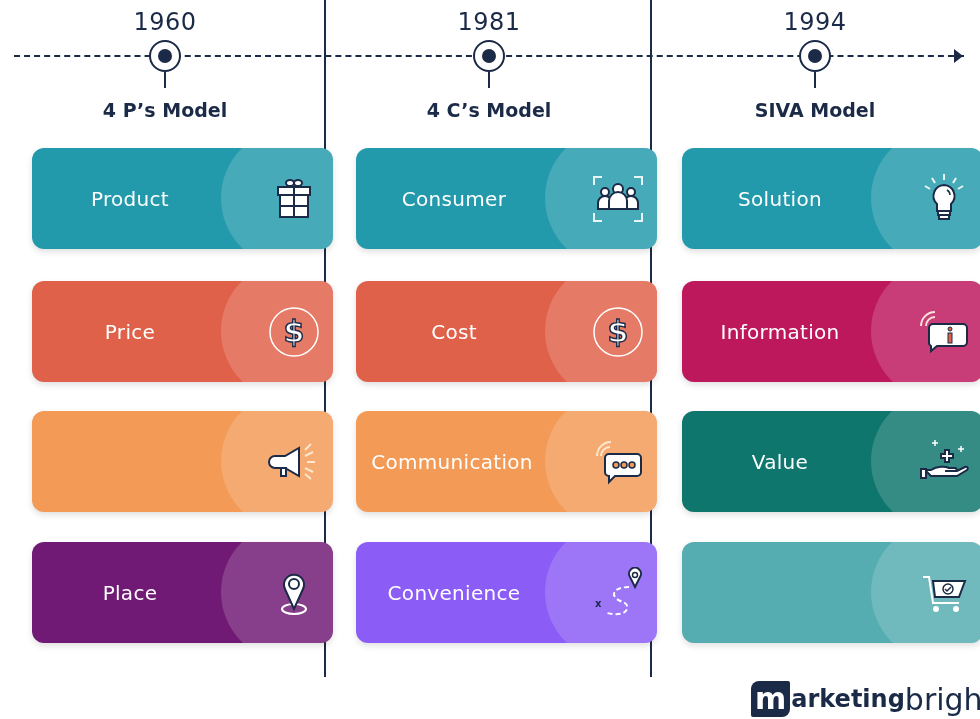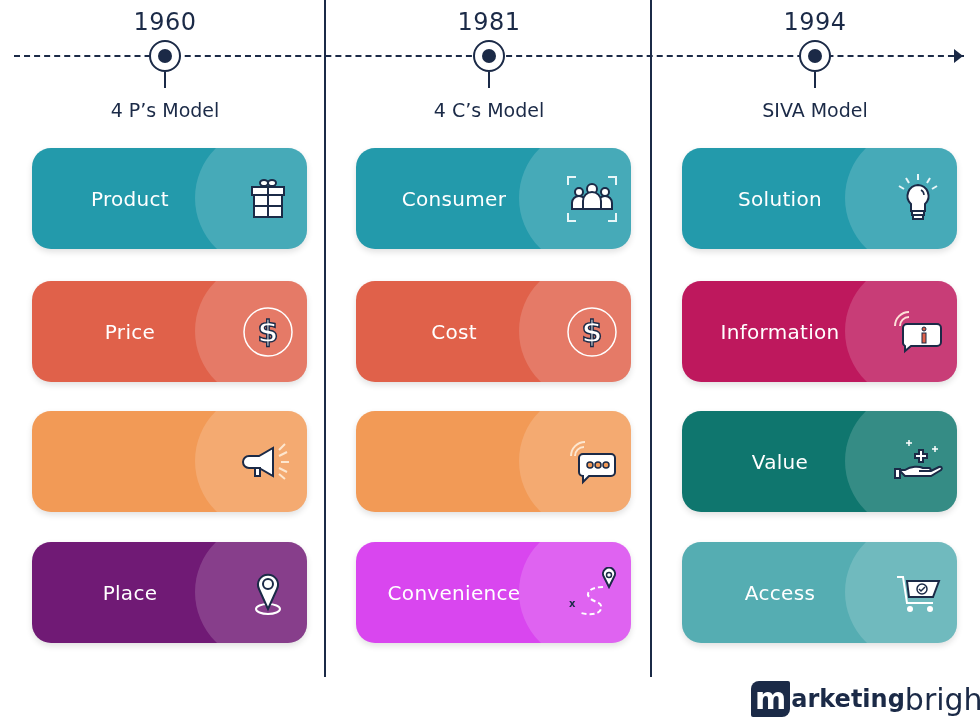--- a/index.html
+++ b/index.html
@@ -10,23 +10,23 @@
   .timeline-arrow { position: absolute; left: 954px; top: 49px; width: 0; height: 0;
     border-left: 9px solid #1b2a47; border-top: 7px solid transparent; border-bottom: 7px solid transparent; }
 
   .divider { position: absolute; top: 0; width: 2px; height: 677px; background: #1b2a47; }
 
   .column { position: absolute; top: 0; width: 266px; }
   .year { position: absolute; top: 8px; left: 0; width: 100%; text-align: center; font-size: 24px; color: #1b2a47; letter-spacing: 0.5px; }
   .marker { position: absolute; top: 40px; left: 50%; margin-left: -16px; width: 32px; height: 32px; border: 2px solid #1b2a47; border-radius: 50%; background: #fff; }
   .marker::after { content: ""; position: absolute; left: 7px; top: 7px; width: 14px; height: 14px; border-radius: 50%; background: #1b2a47; }
   .marker-stem { position: absolute; top: 72px; left: 50%; margin-left: -1px; width: 2px; height: 16px; background: #1b2a47; }
-  .model-title { position: absolute; top: 99px; left: 0; width: 100%; text-align: center; font-size: 19px; font-weight: normal; color: #1b2a47; }
-
-  .card { position: absolute; left: 0; width: 275px; height: 101px; border-radius: 19px; overflow: hidden;
+  .model-title { position: absolute; top: 99px; left: 0; width: 100%; text-align: center; font-size: 19px; font-weight: bold; color: #1b2a47; }
+
+  .card { position: absolute; left: 0; width: 301px; height: 101px; border-radius: 12px; overflow: hidden;
     box-shadow: 0 3px 6px rgba(0,0,0,0.12); }
   .card-circle { position: absolute; right: -28px; top: -20px; width: 140px; height: 140px; border-radius: 50%; background: rgba(255,255,255,0.16); }
   .card-label { position: absolute; left: 0; top: 0; width: 196px; height: 100%; display: flex; align-items: center; justify-content: center;
     color: #ffffff; font-size: 20px; letter-spacing: 0.3px; }
   .card-icon { position: absolute; right: 12px; top: 25px; width: 54px; height: 52px; }
   .card-icon svg { width: 100%; height: 100%; }
 
   .logo { position: absolute; left: 751px; top: 681px; height: 36px; display: flex; align-items: center; }
   .logo-box { background: #1b2a47; color: #fff; font-weight: bold; font-size: 30px; line-height: 36px; height: 36px; padding: 0 4px; border-radius: 8px 2px 8px 2px; font-family: "DejaVu Sans", sans-serif; }
   .logo-bold { font-weight: bold; font-size: 24px; color: #1b2a47; margin-left: 1px; }
@@ -142,37 +142,38 @@
     <div class="card-icon">
       <svg viewBox="0 0 54 52">
           <circle cx="27" cy="26" r="24" fill="none" stroke="#fff" stroke-width="1.5"></circle>
           <text x="27" y="36" text-anchor="middle" font-size="30" font-weight="bold" fill="#fff" stroke="#1b2a47" stroke-width="1.5" font-family="DejaVu Sans, sans-serif">$</text>
         </svg>
     </div>
   </div>
 
   <div class="card" style="top:411px;background:#f29a56">
     <div class="card-circle"></div>
+    <div class="card-label" style="width:200px;left:-4px">Communication</div>
     <div class="card-icon">
       <svg viewBox="0 0 54 52">
           <g fill="none" stroke="#fde7cf" stroke-width="2">
             <path d="M6 20 a14 14 0 0 1 14 -14"></path>
             <path d="M10 20 a9 9 0 0 1 9 -9"></path>
           </g>
           <path d="M18 18 h28 a4 4 0 0 1 4 4 v14 a4 4 0 0 1 -4 4 h-22 l-6 6 v-6 a4 4 0 0 1 -4 -4 v-14 a4 4 0 0 1 4 -4z" fill="#fff" stroke="#1b2a47" stroke-width="2"></path>
           <g fill="#f29a56" stroke="#1b2a47" stroke-width="1.5">
             <circle cx="25" cy="29" r="3"></circle>
             <circle cx="33" cy="29" r="3"></circle>
             <circle cx="41" cy="29" r="3"></circle>
           </g>
         </svg>
     </div>
   </div>
 
-  <div class="card" style="top:542px;background:#d946ef">
+  <div class="card" style="top:542px;background:#8b5cf6">
     <div class="card-circle"></div>
     <div class="card-label">Convenience</div>
     <div class="card-icon">
       <svg viewBox="0 0 54 52">
           <path d="M38 20 c-10 0 -18 4 -14 10 c4 6 14 4 12 12 c-2 6 -12 6 -20 4" fill="none" stroke="#fff" stroke-width="2" stroke-dasharray="5 3"></path>
           <path d="M44 20 L39 10 a6 6 0 1 1 10 0z" fill="#fff" stroke="#1b2a47" stroke-width="2"></path>
           <circle cx="44" cy="8" r="2.5" fill="none" stroke="#1b2a47" stroke-width="1.5"></circle>
           <text x="4" y="40" font-size="10" font-weight="bold" fill="#1b2a47" font-family="DejaVu Sans, sans-serif">x</text>
         </svg>
     </div>
@@ -236,21 +237,20 @@
           </g>
           <path d="M28 14 h4 v4 h4 v4 h-4 v4 h-4 v-4 h-4 v-4 h4z" fill="#fff" stroke="#1b2a47" stroke-width="2"></path>
           <path d="M8 34 h6 c6 -4 14 -4 18 -2 h6 c2 0 2 3 0 3 h-10 h12 l8 -4 c2 -1 4 1 2 3 l-10 6 h-26z" fill="#fff" stroke="#1b2a47" stroke-width="2"></path>
           <rect x="4" y="33" width="5" height="9" fill="#fff" stroke="#1b2a47" stroke-width="2"></rect>
         </svg>
     </div>
   </div>
 
   <div class="card" style="top:542px;background:#55adb2">
     <div class="card-circle"></div>
-    <div class="card-label">Access</div>
     <div class="card-icon">
       <svg viewBox="0 0 54 52">
           <path d="M6 10 h6 l4 26 h26" fill="none" stroke="#fff" stroke-width="2"></path>
           <circle cx="19" cy="42" r="3" fill="#fff"></circle>
           <circle cx="39" cy="42" r="3" fill="#fff"></circle>
           <path d="M16 14 h32 l-6 16 h-24z" fill="#fff" stroke="#1b2a47" stroke-width="2"></path>
           <circle cx="31" cy="22" r="5" fill="none" stroke="#1b2a47" stroke-width="1.5"></circle>
           <path d="M28 22 l2 2 l4 -4" fill="none" stroke="#1b2a47" stroke-width="1.5"></path>
         </svg>
     </div>

